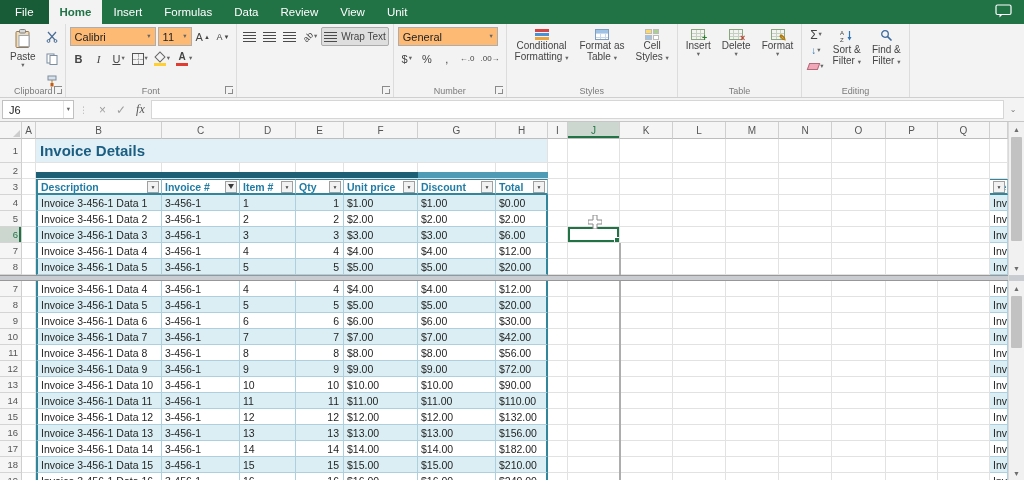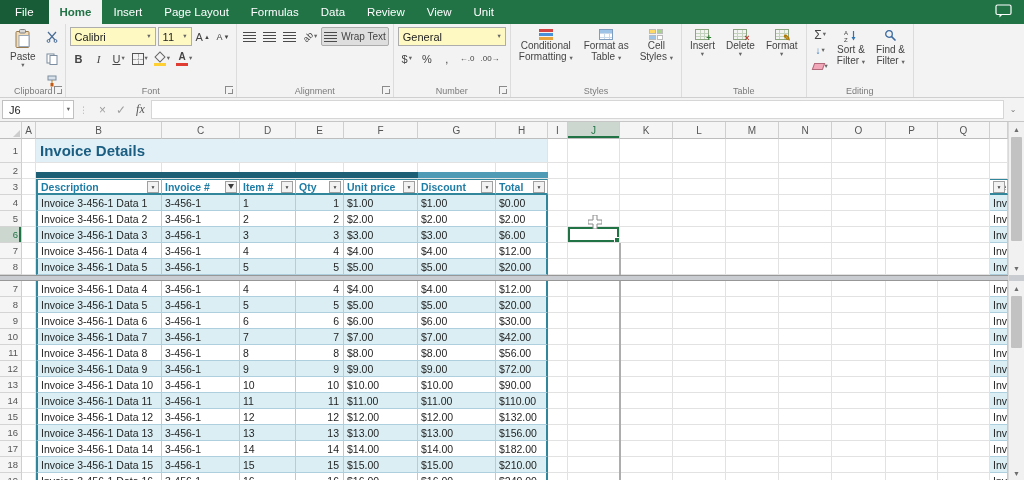--- a/index.html
+++ b/index.html
@@ -18,21 +18,21 @@
 .ribbon{height:74px;background:#f3f3f3;display:flex;border-bottom:1px solid #cfcfcf;padding-left:2px;align-items:stretch}
 .rgroup{position:relative;border-right:1px solid #dcdcdc;padding:3px 4px 14px 4px;display:flex;gap:3px;align-items:flex-start}
 .glabel{position:absolute;bottom:1px;left:0;right:0;text-align:center;font-size:9px;color:#7a7a7a}
 .launcher{position:absolute;right:3px;bottom:3px;width:8px;height:8px;border-left:1px solid #8a8a8a;border-top:1px solid #8a8a8a}
 .launcher::after{content:"";position:absolute;right:0;bottom:0;width:4px;height:4px;border-right:1px solid #8a8a8a;border-bottom:1px solid #8a8a8a}
 .gcol{display:flex;flex-direction:column;gap:3px}
 .rrow{display:flex;gap:2px;align-items:center}
 .bigbtn{display:flex;flex-direction:column;align-items:center;padding:2px 4px;font-size:10px;color:#444;line-height:1.12;border-radius:2px;text-align:center}
 .ibtn{height:19px;min-width:18px;display:flex;align-items:center;justify-content:center;font-size:11px;color:#444;border-radius:2px;padding:0 2px;gap:1px}
 .pressed{background:#dedede;border:1px solid #ababab}
-.combo{background:#fef9c3;border:1px solid #adadad;height:19px;display:flex;align-items:center;font-size:11px;padding:0 4px;color:#222}
+.combo{background:#fdba74;border:1px solid #adadad;height:19px;display:flex;align-items:center;font-size:11px;padding:0 4px;color:#222}
 .arr{font-size:6.5px;color:#666;line-height:1}
 .combo .arr{margin-left:auto;padding-left:4px}
 .bd{font-weight:bold}
 .it{font-style:italic;font-family:"Liberation Serif",serif}
 .un{text-decoration:underline}
 .colA{display:flex;flex-direction:column;align-items:center;line-height:1}
 .clrbar{width:12px;height:3px;margin-top:1px}
 .ic-lines{width:13px;height:10px;background:repeating-linear-gradient(to bottom,#4a4a4a 0 1px,transparent 1px 3px)}
 .ic-borders{width:12px;height:12px;border:1px solid #555;position:relative}
 .ic-borders::before{content:"";position:absolute;left:0;right:0;top:5px;border-top:1px dashed #aaa}
@@ -97,21 +97,20 @@
 .sbsplit{position:absolute;left:0;width:15px;top:153px;height:6px;background:#c9cdd1}
 .cursor{position:absolute;left:588px;top:93px;z-index:8}
 </style>
 </head>
 <body>
 
 <div class="menubar">
   <div class="tab file">File</div>
   <div class="tab active">Home</div>
   <div class="tab">Insert</div>
-  <div class="tab">Page Layout</div>
   <div class="tab">Formulas</div>
   <div class="tab">Data</div>
   <div class="tab">Review</div>
   <div class="tab">View</div>
   <div class="tab">Unit</div>
   <div class="mb-right">
     <span><svg width="17" height="14" viewBox="0 0 17 14">
           <rect x="1" y="1" width="15" height="9.5" rx="1.5" fill="none" stroke="#fff" stroke-width="1.2"></rect>
           <path d="M4.5 10.5v3l3-3z" fill="#fff"></path>
         </svg></span>
@@ -216,27 +215,26 @@
         <div class="ibtn">
             <span style="display:inline-block;transform:rotate(-45deg);font-size:9px">ab</span>
             <span class="arr">▾</span>
           </div>
         <div class="ibtn pressed" style="gap:4px">
             <span class="ic-lines"></span>
             <span style="font-size:10px">Wrap Text</span>
           </div>
       </div>
     </div>
-    <div class="glabel">Alignment</div>
     <div class="launcher"></div>
   </div>
 
   <div class="rgroup">
     <div class="gcol">
-      <div class="combo" style="width:108px">
+      <div class="combo" style="width:100px">
           <span>General</span>
           <span class="arr">▾</span>
         </div>
       <div class="rrow">
         <div class="ibtn">
             <span>$</span>
             <span class="arr">▾</span>
           </div>
         <div class="ibtn">%</div>
         <div class="ibtn">,</div>

